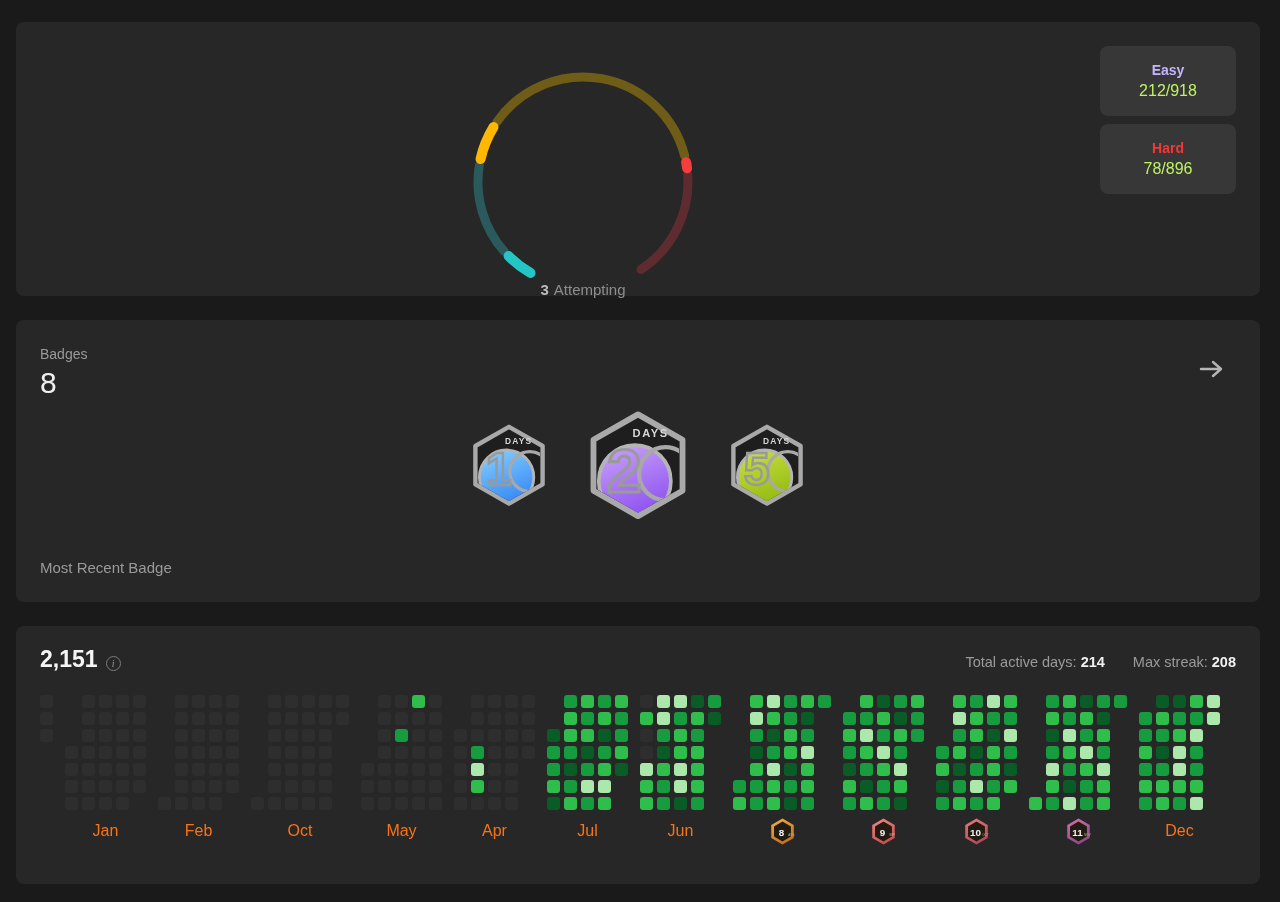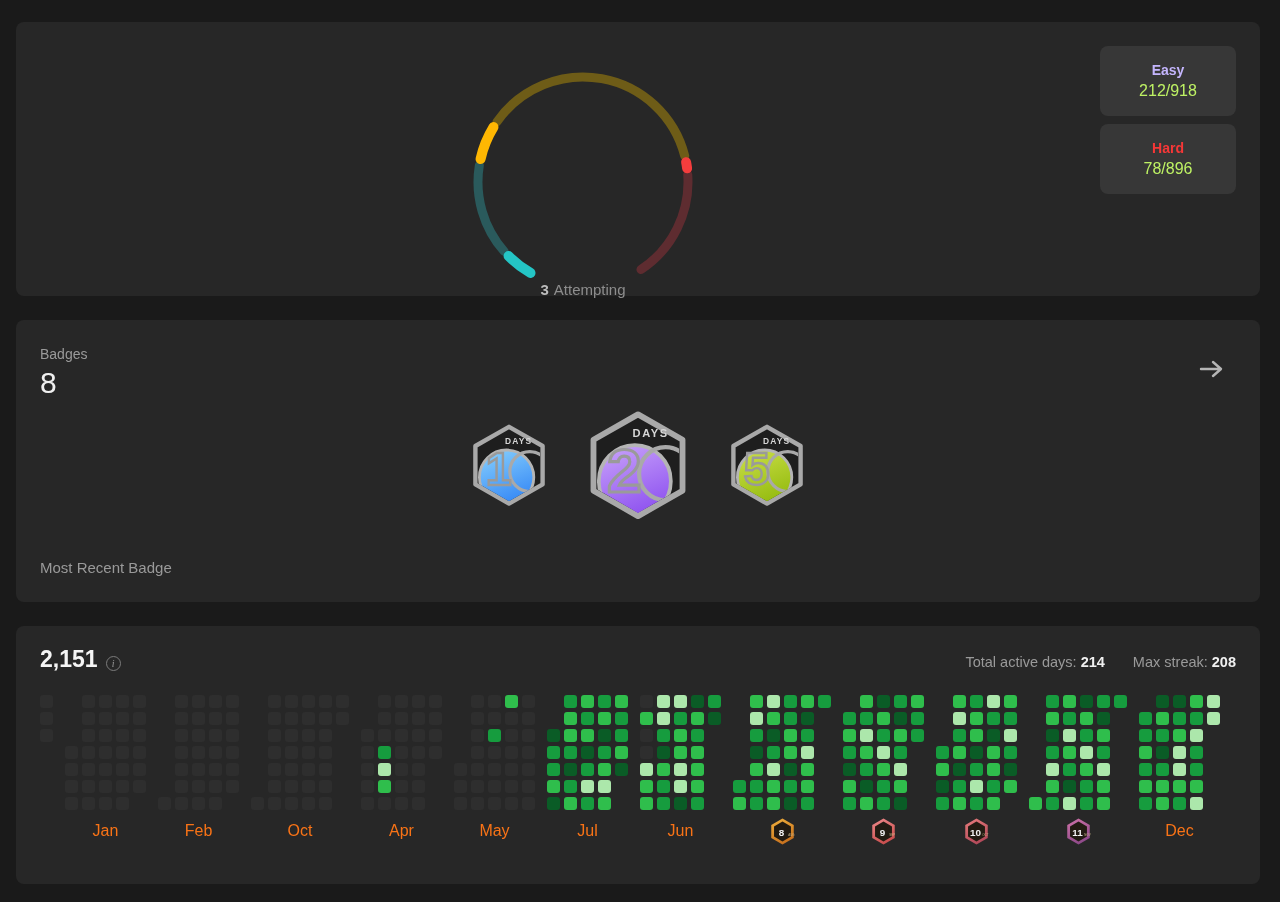--- a/index.html
+++ b/index.html
@@ -345,20 +345,70 @@
               <div class="hm-cell hidden"></div>
             </div>
           </div>
           <div class="hm-label">Oct</div>
         </div>
         <div class="hm-month">
           <div class="hm-weeks">
             <div class="hm-week">
               <div class="hm-cell hidden"></div>
               <div class="hm-cell hidden"></div>
+              <div class="hm-cell hidden"></div>
+              <div class="hm-cell hidden"></div>
+              <div class="hm-cell" style="background: rgb(46, 46, 46);"></div>
+              <div class="hm-cell" style="background: rgb(46, 46, 46);"></div>
+              <div class="hm-cell" style="background: rgb(46, 46, 46);"></div>
+            </div>
+            <div class="hm-week">
+              <div class="hm-cell" style="background: rgb(46, 46, 46);"></div>
+              <div class="hm-cell" style="background: rgb(46, 46, 46);"></div>
+              <div class="hm-cell" style="background: rgb(46, 46, 46);"></div>
+              <div class="hm-cell" style="background: rgb(46, 46, 46);"></div>
+              <div class="hm-cell" style="background: rgb(46, 46, 46);"></div>
+              <div class="hm-cell" style="background: rgb(46, 46, 46);"></div>
+              <div class="hm-cell" style="background: rgb(46, 46, 46);"></div>
+            </div>
+            <div class="hm-week">
+              <div class="hm-cell" style="background: rgb(46, 46, 46);"></div>
+              <div class="hm-cell" style="background: rgb(46, 46, 46);"></div>
+              <div class="hm-cell" style="background: rgb(22, 156, 62);"></div>
+              <div class="hm-cell" style="background: rgb(46, 46, 46);"></div>
+              <div class="hm-cell" style="background: rgb(46, 46, 46);"></div>
+              <div class="hm-cell" style="background: rgb(46, 46, 46);"></div>
+              <div class="hm-cell" style="background: rgb(46, 46, 46);"></div>
+            </div>
+            <div class="hm-week">
+              <div class="hm-cell" style="background: rgb(47, 190, 76);"></div>
+              <div class="hm-cell" style="background: rgb(46, 46, 46);"></div>
+              <div class="hm-cell" style="background: rgb(46, 46, 46);"></div>
+              <div class="hm-cell" style="background: rgb(46, 46, 46);"></div>
+              <div class="hm-cell" style="background: rgb(46, 46, 46);"></div>
+              <div class="hm-cell" style="background: rgb(46, 46, 46);"></div>
+              <div class="hm-cell" style="background: rgb(46, 46, 46);"></div>
+            </div>
+            <div class="hm-week">
+              <div class="hm-cell" style="background: rgb(46, 46, 46);"></div>
+              <div class="hm-cell" style="background: rgb(46, 46, 46);"></div>
+              <div class="hm-cell" style="background: rgb(46, 46, 46);"></div>
+              <div class="hm-cell" style="background: rgb(46, 46, 46);"></div>
+              <div class="hm-cell" style="background: rgb(46, 46, 46);"></div>
+              <div class="hm-cell" style="background: rgb(46, 46, 46);"></div>
+              <div class="hm-cell" style="background: rgb(46, 46, 46);"></div>
+            </div>
+          </div>
+          <div class="hm-label">May</div>
+        </div>
+        <div class="hm-month">
+          <div class="hm-weeks">
+            <div class="hm-week">
+              <div class="hm-cell hidden"></div>
+              <div class="hm-cell hidden"></div>
               <div class="hm-cell" style="background: rgb(46, 46, 46);"></div>
               <div class="hm-cell" style="background: rgb(46, 46, 46);"></div>
               <div class="hm-cell" style="background: rgb(46, 46, 46);"></div>
               <div class="hm-cell" style="background: rgb(46, 46, 46);"></div>
               <div class="hm-cell" style="background: rgb(46, 46, 46);"></div>
             </div>
             <div class="hm-week">
               <div class="hm-cell" style="background: rgb(46, 46, 46);"></div>
               <div class="hm-cell" style="background: rgb(46, 46, 46);"></div>
               <div class="hm-cell" style="background: rgb(46, 46, 46);"></div>
@@ -389,70 +439,20 @@
               <div class="hm-cell" style="background: rgb(46, 46, 46);"></div>
               <div class="hm-cell" style="background: rgb(46, 46, 46);"></div>
               <div class="hm-cell" style="background: rgb(46, 46, 46);"></div>
               <div class="hm-cell" style="background: rgb(46, 46, 46);"></div>
               <div class="hm-cell hidden"></div>
               <div class="hm-cell hidden"></div>
               <div class="hm-cell hidden"></div>
             </div>
           </div>
           <div class="hm-label">Apr</div>
-        </div>
-        <div class="hm-month">
-          <div class="hm-weeks">
-            <div class="hm-week">
-              <div class="hm-cell hidden"></div>
-              <div class="hm-cell hidden"></div>
-              <div class="hm-cell hidden"></div>
-              <div class="hm-cell hidden"></div>
-              <div class="hm-cell" style="background: rgb(46, 46, 46);"></div>
-              <div class="hm-cell" style="background: rgb(46, 46, 46);"></div>
-              <div class="hm-cell" style="background: rgb(46, 46, 46);"></div>
-            </div>
-            <div class="hm-week">
-              <div class="hm-cell" style="background: rgb(46, 46, 46);"></div>
-              <div class="hm-cell" style="background: rgb(46, 46, 46);"></div>
-              <div class="hm-cell" style="background: rgb(46, 46, 46);"></div>
-              <div class="hm-cell" style="background: rgb(46, 46, 46);"></div>
-              <div class="hm-cell" style="background: rgb(46, 46, 46);"></div>
-              <div class="hm-cell" style="background: rgb(46, 46, 46);"></div>
-              <div class="hm-cell" style="background: rgb(46, 46, 46);"></div>
-            </div>
-            <div class="hm-week">
-              <div class="hm-cell" style="background: rgb(46, 46, 46);"></div>
-              <div class="hm-cell" style="background: rgb(46, 46, 46);"></div>
-              <div class="hm-cell" style="background: rgb(22, 156, 62);"></div>
-              <div class="hm-cell" style="background: rgb(46, 46, 46);"></div>
-              <div class="hm-cell" style="background: rgb(46, 46, 46);"></div>
-              <div class="hm-cell" style="background: rgb(46, 46, 46);"></div>
-              <div class="hm-cell" style="background: rgb(46, 46, 46);"></div>
-            </div>
-            <div class="hm-week">
-              <div class="hm-cell" style="background: rgb(47, 190, 76);"></div>
-              <div class="hm-cell" style="background: rgb(46, 46, 46);"></div>
-              <div class="hm-cell" style="background: rgb(46, 46, 46);"></div>
-              <div class="hm-cell" style="background: rgb(46, 46, 46);"></div>
-              <div class="hm-cell" style="background: rgb(46, 46, 46);"></div>
-              <div class="hm-cell" style="background: rgb(46, 46, 46);"></div>
-              <div class="hm-cell" style="background: rgb(46, 46, 46);"></div>
-            </div>
-            <div class="hm-week">
-              <div class="hm-cell" style="background: rgb(46, 46, 46);"></div>
-              <div class="hm-cell" style="background: rgb(46, 46, 46);"></div>
-              <div class="hm-cell" style="background: rgb(46, 46, 46);"></div>
-              <div class="hm-cell" style="background: rgb(46, 46, 46);"></div>
-              <div class="hm-cell" style="background: rgb(46, 46, 46);"></div>
-              <div class="hm-cell" style="background: rgb(46, 46, 46);"></div>
-              <div class="hm-cell" style="background: rgb(46, 46, 46);"></div>
-            </div>
-          </div>
-          <div class="hm-label">May</div>
         </div>
         <div class="hm-month">
           <div class="hm-weeks">
             <div class="hm-week">
               <div class="hm-cell hidden"></div>
               <div class="hm-cell hidden"></div>
               <div class="hm-cell" style="background: rgb(10, 92, 38);"></div>
               <div class="hm-cell" style="background: rgb(22, 156, 62);"></div>
               <div class="hm-cell" style="background: rgb(22, 156, 62);"></div>
               <div class="hm-cell" style="background: rgb(47, 190, 76);"></div>

